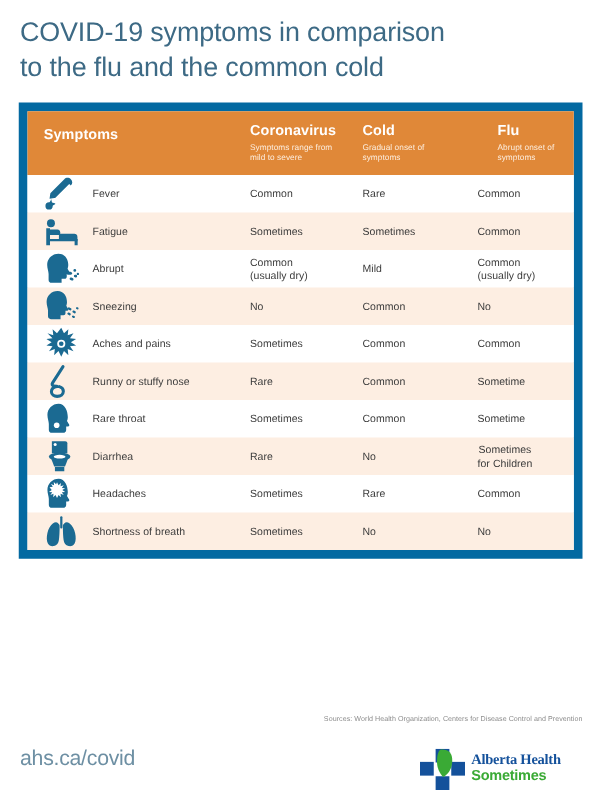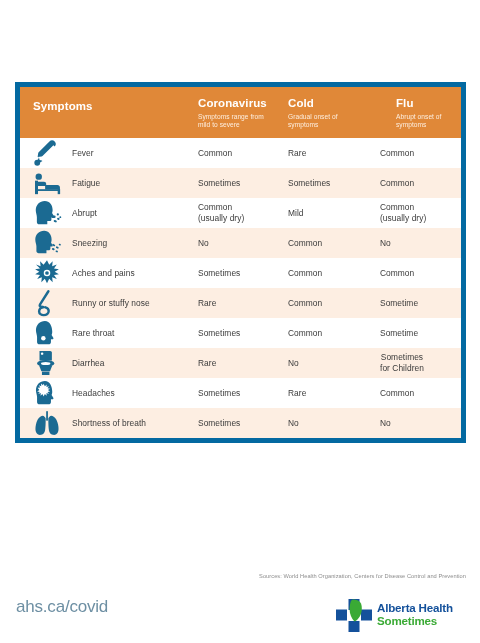--- a/index.html
+++ b/index.html
@@ -21,21 +21,21 @@
     color: #3d6a85;
     letter-spacing: -0.1px;
   }
   .title .line { display: block; }
 
   
   .table {
     position: absolute;
     left: 15px; top: 82px;
     width: 451px;
-    border: 5px solid #0369a1;
+    border: 7px solid #0369a1;
     background: #ffffff;
   }
   .thead {
     background: #e08838;
     height: 51px;
     position: relative;
   }
   .th {
     position: absolute;
     top: 10px;
@@ -114,33 +114,35 @@
   }
   .logo {
     position: absolute;
     left: 336px; top: 598px;
     width: 132px; height: 36px;
   }
   .logo-mark { position: absolute; left: 0; top: 1px; width: 36px; height: 34px; }
   .logo-text { position: absolute; left: 41px; top: 3px; }
   .logo-text .l1 {
     display: block; font-size: 11.6px; font-weight: bold;
-    color: #14519b; line-height: 13px; letter-spacing: -0.2px;
+    color: #14519b; line-height: 13px; letter-spacing: -0.2px; font-family: Liberation Serif, serif;
   }
   .logo-text .l2 {
     display: block; font-size: 11.6px; font-weight: bold;
     color: #3aaa35; line-height: 13px; letter-spacing: -0.2px;
   }
 </style>
 </head>
 <body>
 
 <div class="page">
 
   <div class="title">
+    <span class="line">COVID-19 symptoms in comparison</span>
+    <span class="line">to the flu and the common cold</span>
   </div>
 
   <div class="table">
 
     <div class="thead">
       <div class="th th-symptoms">
         <span class="th-title">Symptoms</span>
       </div>
       <div class="th th-cov">
         <span class="th-title">Coronavirus</span>

